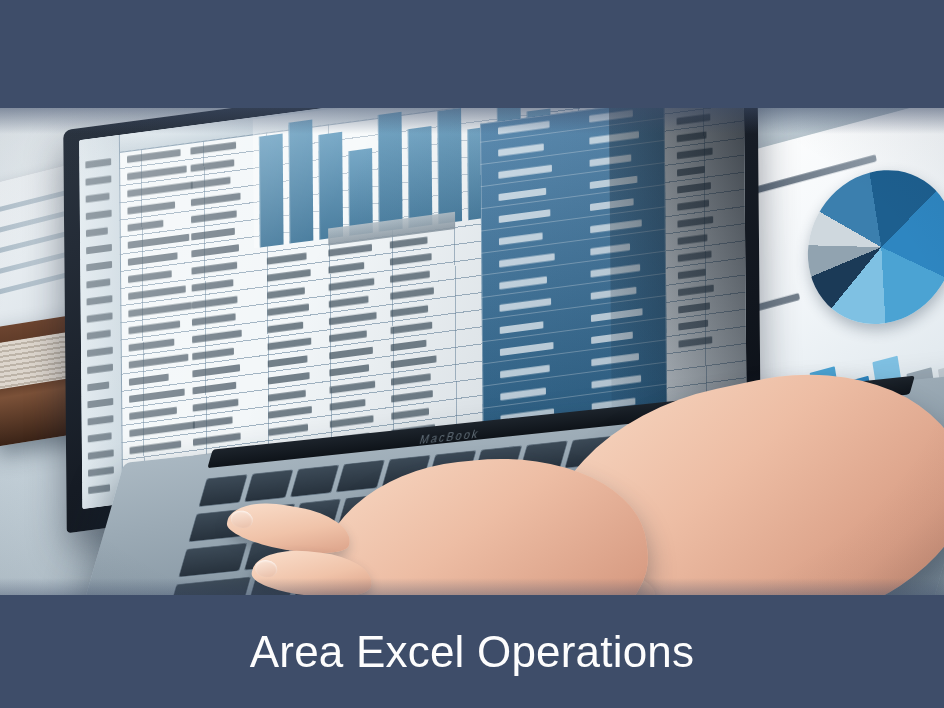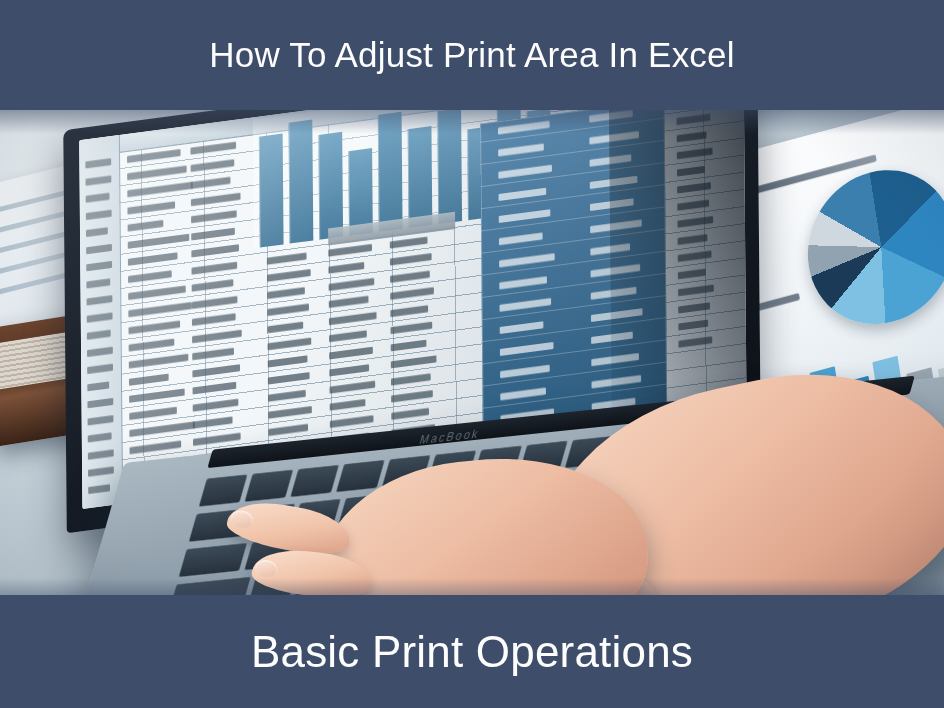--- a/index.html
+++ b/index.html
@@ -257,23 +257,20 @@
       linear-gradient(180deg, rgba(62,77,105,.55) 0px, rgba(62,77,105,0) 26px),
       linear-gradient(0deg, rgba(62,77,105,.45) 0px, rgba(62,77,105,0) 20px),
       radial-gradient(ellipse 860px 520px at 50% 50%, rgba(0,0,0,0) 55%, rgba(18,30,45,.22) 100%);
   }
 </style>
 </head>
 <body>
 
 <div class="card">
 
-  <div class="banner banner-top">
-    <div class="banner-title">How To Adjust Print Area In Excel</div>
-  </div>
 
   <div class="hero">
 
     <div class="desk"></div>
     <div class="desk-shade"></div>
 
     <div class="paper-left">
       <i class="pl-row" style="top:24px"></i>
       <i class="pl-row" style="top:44px;width:118px"></i>
       <i class="pl-row" style="top:64px;width:132px"></i>
@@ -586,16 +583,16 @@
           
         </div>
       </div>
 
     </div>
 
     <div class="hero-vignette"></div>
   </div>
 
   <div class="banner banner-bottom">
-    <div class="banner-title">Basic Print Operations</div>
+    <div class="banner-title">Area Excel Operations</div>
   </div>
 
 </div>
 
 </body></html>

